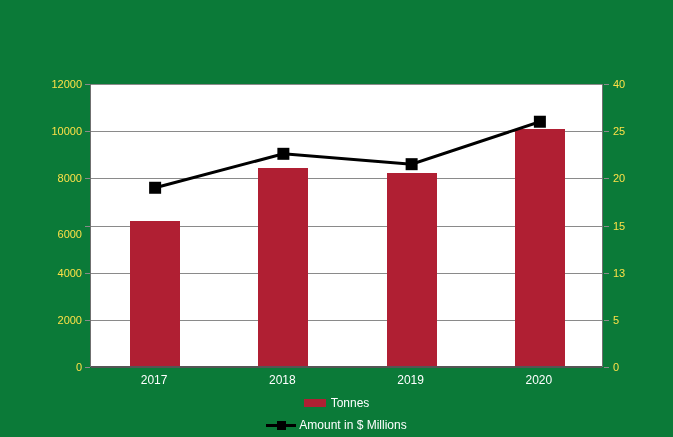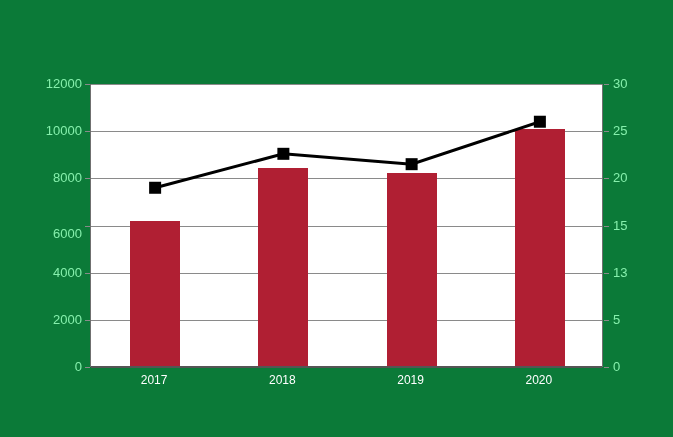--- a/index.html
+++ b/index.html
@@ -70,22 +70,22 @@
     position: absolute;
     left: 0;
     top: 0;
     width: 513px;
     height: 283px;
     overflow: visible;
   }
   
   .tick-label {
     position: absolute;
-    color: #86efac;
-    font-size: 13px;
+    color: #fde047;
+    font-size: 11px;
     line-height: 12px;
     white-space: nowrap;
   }
   .tick-label.left {
     right: 0;
     text-align: right;
   }
   .tick-label.right {
     left: 0;
     text-align: left;
@@ -217,21 +217,21 @@
       <div class="tick-mark" style="top: 0px;"></div>
     </div>
 
   <div id="right-axis-labels">
       <div class="tick-label right" style="top: 277px;">0</div>
       <div class="tick-label right" style="top: 229.833px;">5</div>
       <div class="tick-label right" style="top: 182.667px;">13</div>
       <div class="tick-label right" style="top: 135.5px;">15</div>
       <div class="tick-label right" style="top: 88.3333px;">20</div>
       <div class="tick-label right" style="top: 41.1667px;">25</div>
-      <div class="tick-label right" style="top: -6px;">30</div>
+      <div class="tick-label right" style="top: -6px;">40</div>
     </div>
   <div id="right-ticks">
       <div class="tick-mark" style="top: 283px;"></div>
       <div class="tick-mark" style="top: 235.833px;"></div>
       <div class="tick-mark" style="top: 188.667px;"></div>
       <div class="tick-mark" style="top: 141.5px;"></div>
       <div class="tick-mark" style="top: 94.3333px;"></div>
       <div class="tick-mark" style="top: 47.1667px;"></div>
       <div class="tick-mark" style="top: 0px;"></div>
     </div>
@@ -261,14 +261,27 @@
     <div class="axis-baseline"></div>
   </div>
 
   <div id="category-labels">
       <div class="cat-label" style="left: 64.125px;">2017</div>
       <div class="cat-label" style="left: 192.375px;">2018</div>
       <div class="cat-label" style="left: 320.625px;">2019</div>
       <div class="cat-label" style="left: 448.875px;">2020</div>
     </div>
 
+  <div id="legend">
+    <div class="legend-row">
+      <span class="legend-swatch-bar"></span>
+      <span class="legend-text">Tonnes</span>
+    </div>
+    <div class="legend-row">
+      <span class="legend-swatch-line">
+        <span class="lsl-line"></span>
+        <span class="lsl-marker"></span>
+      </span>
+      <span class="legend-text">Amount in $ Millions</span>
+    </div>
+  </div>
 
 </div>
 
 </body></html>

